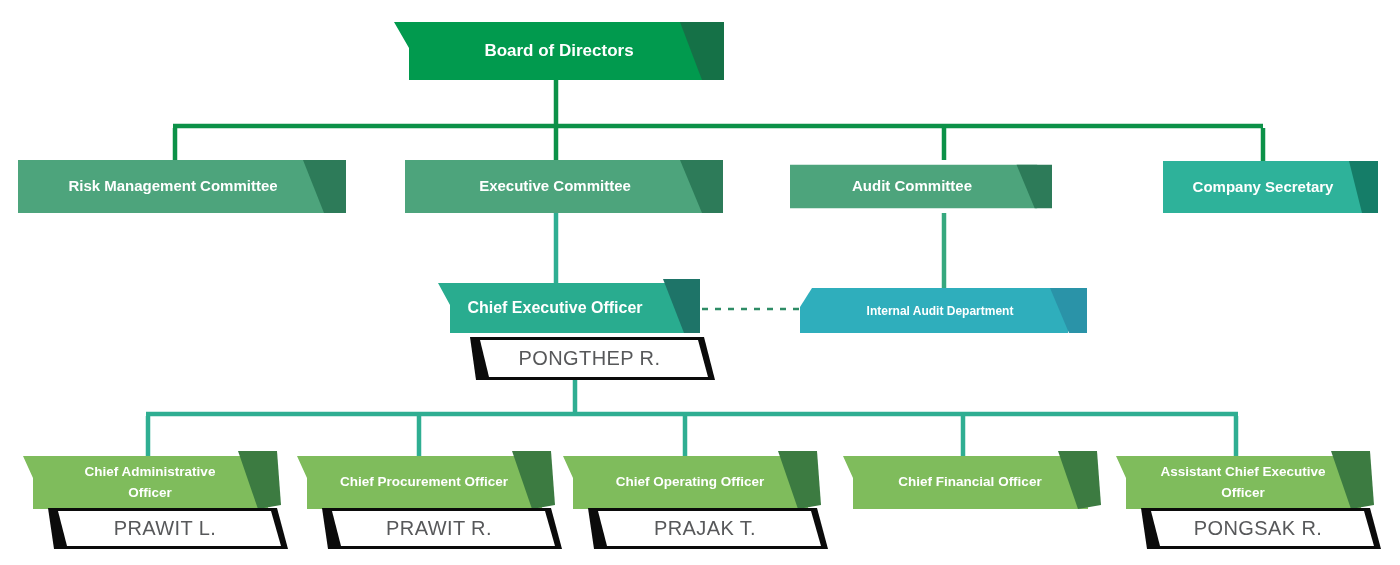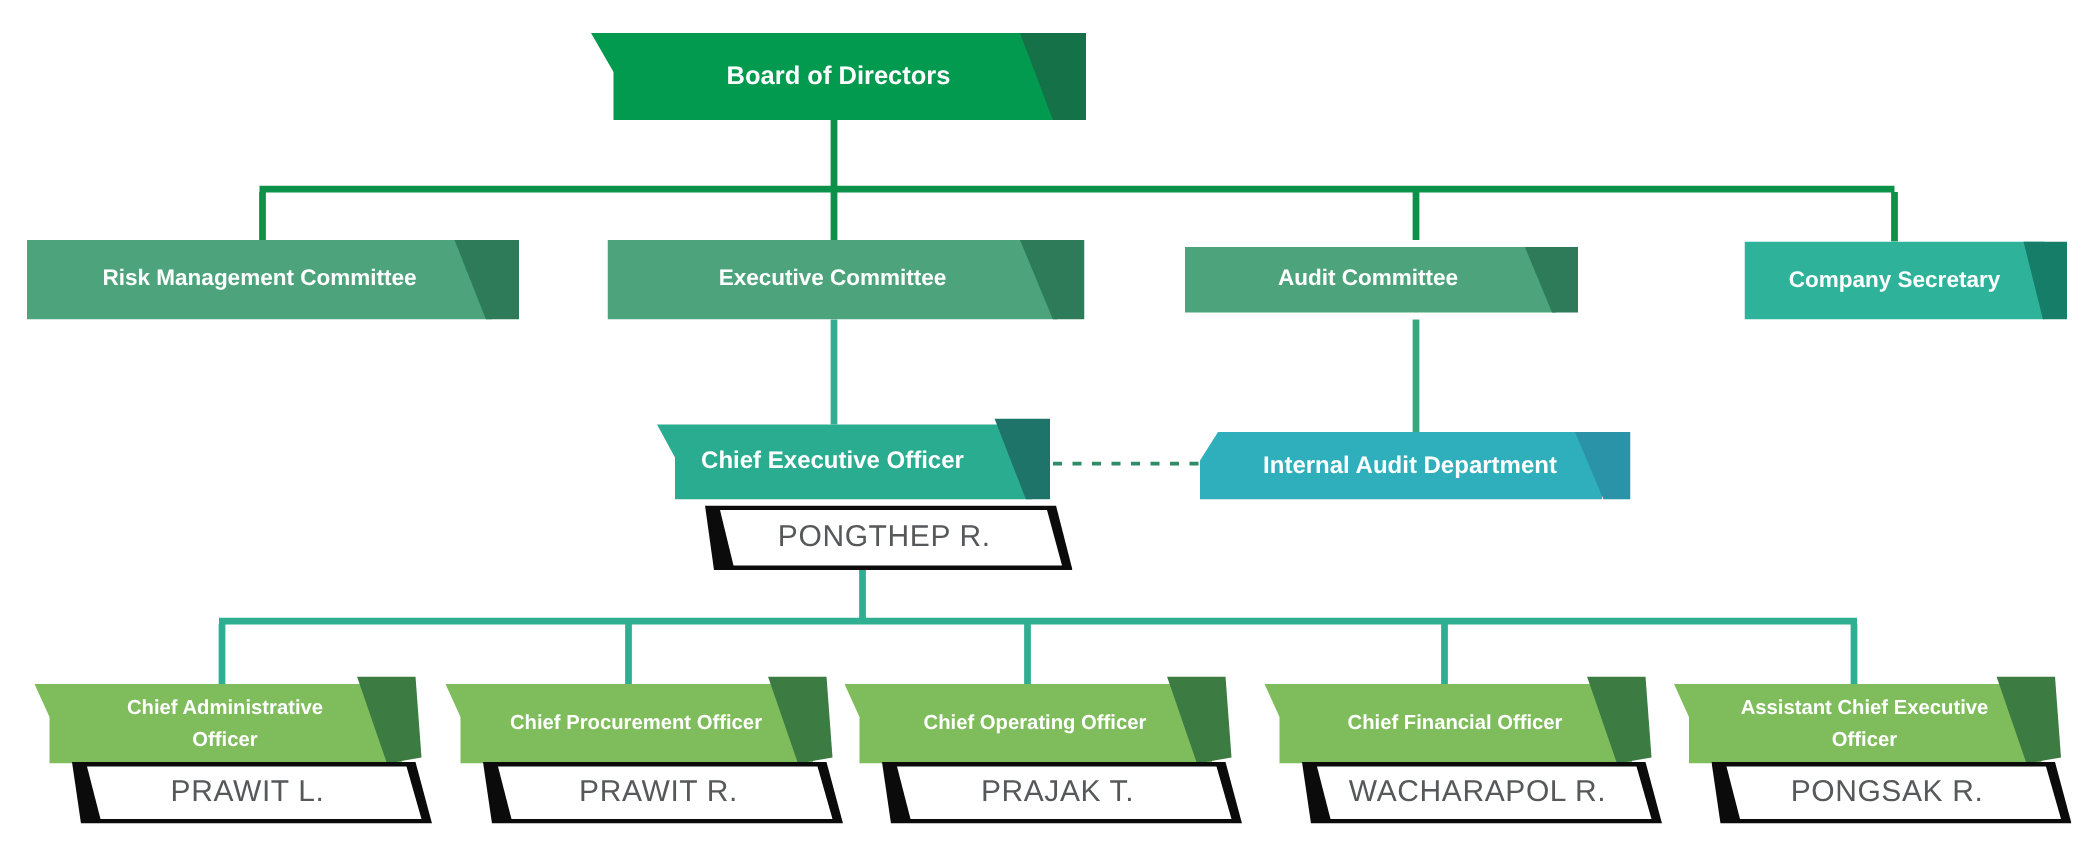--- a/index.html
+++ b/index.html
@@ -11,21 +11,21 @@
   .node{position:absolute;}
   .node svg{position:absolute;left:0;top:0;width:100%;height:100%;display:block;}
   .label{
     position:absolute;inset:0;display:flex;align-items:center;justify-content:center;
     text-align:center;color:#ffffff;font-weight:700;line-height:1.5;
   }
   .lbl-board{font-size:17px;}
   .lbl-committee{font-size:15px;padding-right:18px;}
   .lbl-compsec{font-size:15px;padding-right:15px;}
   .lbl-ceo{font-size:16px;padding-right:28px;padding-top:4px;}
-  .lbl-iad{font-size:16px;padding-right:7px;}
+  .lbl-iad{font-size:12px;padding-right:7px;}
   .lbl-officer{font-size:13.5px;padding-right:29px;padding-top:5px;}
   .lbl-officer span{display:inline-block;max-width:175px;}
   .namebox{position:absolute;}
   .name{
     position:absolute;inset:0;display:flex;align-items:center;justify-content:center;
     color:#57585A;font-size:20px;font-weight:400;letter-spacing:.4px;padding-right:6px;
   }
 </style>
 </head>
 <body>
@@ -157,27 +157,20 @@
 
   <div class="node" style="left:843px;top:451px;width:283px;height:58px;">
     <svg viewBox="0 0 283 58">
       <polygon points="0,5 245,5 245,58 10,58 10,27" fill="#7FBC5C"></polygon>
       <polygon points="215,0 254,0 258,54 235,58" fill="#3C7B41"></polygon>
     </svg>
     <div class="label lbl-officer">
         <span>Chief Financial Officer</span>
       </div>
   </div>
-  <div class="namebox" style="left:868px;top:508px;width:240px;height:41px;">
-    <svg viewBox="0 0 240 41" style="position:absolute;inset:0;width:100%;height:100%;">
-      <polygon points="0,0 229,0 240,41 6,41" fill="#0B0B0B"></polygon>
-      <polygon points="10,3 223,3 233,38 19,38" fill="#FFFFFF"></polygon>
-    </svg>
-    <div class="name">WACHARAPOL R.</div>
-  </div>
 
   <div class="node" style="left:1116px;top:451px;width:283px;height:58px;">
     <svg viewBox="0 0 283 58">
       <polygon points="0,5 245,5 245,58 10,58 10,27" fill="#7FBC5C"></polygon>
       <polygon points="215,0 254,0 258,54 235,58" fill="#3C7B41"></polygon>
     </svg>
     <div class="label lbl-officer">
         <span>Assistant Chief Executive Officer</span>
       </div>
   </div>

